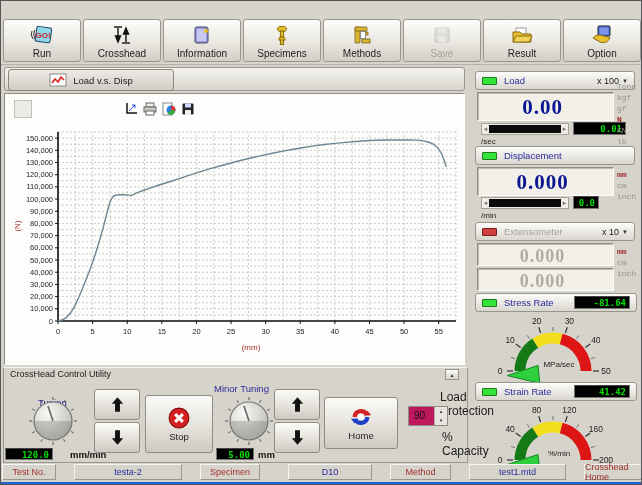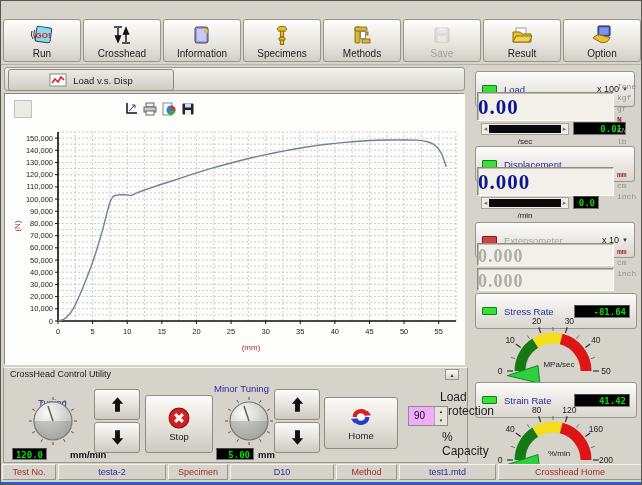--- a/index.html
+++ b/index.html
@@ -19,54 +19,54 @@
   .tbtn.disabled .ticon{opacity:.45;filter:grayscale(1);}
   
   .tabrow{position:absolute;left:3px;top:66px;width:461px;height:24px;background:linear-gradient(#f4f3ef,#d8d5cd);border:1px solid #9a978f;border-radius:3px;box-sizing:border-box;}
   .tab{position:absolute;left:3px;top:1px;width:164px;height:20px;border:1px solid #8a877f;border-radius:3px;background:linear-gradient(#eceae4,#cfccc4);display:flex;align-items:center;justify-content:center;gap:6px;font-size:9.5px;color:#222;}
   
   .chartpanel{position:absolute;left:3px;top:92px;width:461px;height:272px;background:#fdfdfb;border:1px solid #8f8c84;border-right-color:#fff;border-bottom-color:#fff;box-sizing:border-box;}
   .cp-sq{position:absolute;left:9px;top:6px;width:18px;height:18px;border:1px solid #c3c0b8;background:#eceae4;padding:0;}
   .charttools{position:absolute;left:118px;top:7px;display:flex;gap:4px;}
   .ctool{width:15px;height:15px;border:none;background:transparent;padding:0;display:flex;align-items:center;justify-content:center;}
   
-  .gheader{position:absolute;height:19px;border:1px solid #98958d;border-radius:3px;background:linear-gradient(#fcfcfa,#d9d6ce);display:flex;align-items:center;padding:17px 6px;box-sizing:border-box;gap:7px;}
+  .gheader{position:absolute;height:19px;border:1px solid #98958d;border-radius:3px;background:linear-gradient(#fcfcfa,#d9d6ce);display:flex;align-items:center;padding:8px 6px;box-sizing:border-box;gap:7px;}
   .led{width:13px;height:6px;border-radius:1px;border:1px solid #555;}
   .led.green{background:#35e23a;border-color:#1a7a1a;}
   .led.red{background:#d04040;border-color:#7a1a1a;}
   .glabel{font-size:9.5px;color:#2b2b9b;}
   .glabel.dis{color:#a3a099;}
   .grange{margin-left:auto;font-size:9px;color:#222;display:flex;align-items:center;gap:3px;}
   .caret{font-size:6px;color:#333;}
-  .bigdisp{position:absolute;height:29px;background:#f2f0e9;border:1px solid #8f8c84;border-right-color:#fdfdf9;border-bottom-color:#fdfdf9;box-shadow:inset 1px 1px 0 #bdbab2;font-family:"Liberation Serif",serif;font-weight:bold;font-size:21px;color:#0b1690;text-align:left;padding:2px 6px 0 0;box-sizing:border-box;letter-spacing:1px;}
+  .bigdisp{position:absolute;height:29px;background:#f2f0e9;border:1px solid #8f8c84;border-right-color:#fdfdf9;border-bottom-color:#fdfdf9;box-shadow:inset 1px 1px 0 #bdbab2;font-family:"Liberation Serif",serif;font-weight:bold;font-size:21px;color:#0b1690;text-align:center;padding:2px 6px 0 0;box-sizing:border-box;letter-spacing:1px;}
   .bigdisp.dis{color:#adada5;}
   .bigdisp.small{height:23px;font-size:18px;}
   .digital{position:absolute;background:#000;border:1px solid #777;border-top-color:#444;color:#00e000;font-family:"DejaVu Sans Mono",monospace;font-weight:bold;font-size:9px;text-align:right;padding:1px 3px 0 0;box-sizing:border-box;}
   .slider{position:absolute;height:12px;display:flex;align-items:center;background:#efede6;border:1px solid #a5a29a;box-sizing:border-box;}
   .sl-arrow{font-size:7px;color:#777;line-height:10px;width:7px;text-align:center;}
   .sl-bar{flex:1;height:8px;background:#0a0a0a;}
-  .ratelabel{position:absolute;font-size:8px;color:#222;text-align:center;}
+  .ratelabel{position:absolute;font-size:8px;color:#222;text-align:left;}
   .unitcol{position:absolute;font-family:Liberation Mono, monospace;font-size:8px;color:#93938c;line-height:11px;list-style:none;margin:0;padding:0;}
   .unitcol li.active{color:#a03030;font-weight:bold;}
   .gaugebox{position:absolute;overflow:visible;}
   
   .chpanel{position:absolute;left:2px;top:366px;width:465px;height:96px;background:#d6d3cb;border:1px solid #9a978f;border-top-color:#f5f4f0;box-sizing:border-box;}
   .chtitle{position:absolute;left:6px;top:1px;font-size:9px;color:#1c1c1c;}
   .chcollapse{position:absolute;right:8px;top:1px;width:14px;height:11px;border:1px solid #98958d;background:linear-gradient(#fbfbf9,#d6d3cb);font-size:5px;line-height:8px;padding:0;color:#333;}
   .bluelabel{position:absolute;font-size:9.5px;color:#2b2b9b;}
   .ctrlbtn{position:absolute;border:1px solid #8f8c84;border-radius:3px;background:linear-gradient(#fbfbf9,#e6e4dd 50%,#cdcac2);display:flex;flex-direction:column;align-items:center;justify-content:center;gap:2px;padding:0;}
   .ctrlbtn .blabel{font-size:9.5px;color:#1c1c1c;}
   .unitlabel{position:absolute;font-size:9.5px;font-weight:bold;color:#111;}
   .lp-label{position:absolute;font-size:12px;color:#1c1c1c;padding-left:40px;}
-  .spinbox{position:absolute;width:40px;height:20px;background:#f0abfc;border:1px solid #8f8c84;display:flex;box-sizing:border-box;}
+  .spinbox{position:absolute;width:40px;height:20px;background:#be185d;border:1px solid #8f8c84;display:flex;box-sizing:border-box;}
   .spinval{flex:1;font-size:10px;color:#111;padding:3px 0 0 5px;}
   .spincol{width:12px;display:flex;flex-direction:column;border-left:1px solid #aaa;}
   .spincol button{flex:1;font-size:4.5px;line-height:4px;padding:0;border:none;background:#e6e4dd;color:#333;}
   
-  .statusbar{position:absolute;left:0;top:463px;width:642px;height:17px;display:flex;gap:2px;padding:0 1px;box-sizing:border-box;}
+  .statusbar{position:absolute;left:0;top:463px;width:642px;height:17px;display:flex;gap:18px;padding:0 1px;box-sizing:border-box;}
   .scell{height:16px;border:1px solid #98958d;border-top-color:#f5f4f0;border-left-color:#f5f4f0;background:#d6d3cb;font-size:9px;display:flex;align-items:center;justify-content:center;box-sizing:border-box;}
   .scell.label{color:#a03030;}
   .scell.value{color:#2b2b9b;}
   .bluestrip{position:absolute;left:0;top:481px;width:642px;height:4px;background:#1e62d6;}
   svg{display:block;}
 </style>
 </head>
 <body>
 
 <div class="win">
@@ -469,21 +469,21 @@
         <line x1="39.5" y1="8.813466520526788" x2="41" y2="6.215390309173472" stroke="#555" stroke-width="1"></line>
         <line x1="47.186533479473205" y1="16.499999999999993" x2="49.78460969082652" y2="14.99999999999999" stroke="#555" stroke-width="1"></line>
         <radialGradient id="knob1-g" cx="35%" cy="30%" r="80%">
           <stop offset="0%" stop-color="#fafaf8"></stop>
           <stop offset="100%" stop-color="#b9b9b2"></stop>
         </radialGradient>
         <circle cx="29" cy="27" r="19" fill="url(#knob1-g)" stroke="#777" stroke-width="1.2"></circle>
         <path d="M 10 27 A 19 19 0 0 0 48 27 z" fill="rgba(110,110,105,.30)"></path>
         <line x1="29" y1="27" x2="24" y2="12" stroke="#666" stroke-width="1.6"></line>
       </svg>
-    <div class="digital" style="left:8px;top:80px;width:35px;height:12px">120.0</div>
+    <div class="digital" style="left:1px;top:80px;width:48px;height:12px">120.0</div>
     <span class="unitlabel" style="left:66px;top:81px">mm/min</span>
 
     <button class="ctrlbtn" style="left:90px;top:21px;width:46px;height:31px">
         <svg width="13" height="17" viewBox="0 0 16 20">
           <polygon points="8,1 15,9 11,9 11,19 5,19 5,9 1,9" fill="#111"></polygon>
         </svg>
       </button>
     <button class="ctrlbtn" style="left:90px;top:54px;width:46px;height:31px">
         <svg width="13" height="17" viewBox="0 0 16 20">
           <polygon points="8,19 15,11 11,11 11,1 5,1 5,11 1,11" fill="#111"></polygon>
@@ -553,20 +553,20 @@
           <button>▼</button>
         </span>
     </div>
     <span class="lp-label" style="left:398px;top:62px">% Capacity</span>
   </div>
 
   <div class="statusbar" id="statusbar">
       <div class="scell label" style="width: 54px;">Test No.</div>
       <div class="scell value" style="width: 108px;">testa-2</div>
       <div class="scell label" style="width: 60px;">Specimen</div>
-      <div class="scell value" style="width: 104px;">D10</div>
+      <div class="scell value" style="width: 84px; margin-left: 10px;">D10</div>
       <div class="scell label" style="width: 61px;">Method</div>
       <div class="scell value" style="width: 97px;">test1.mtd</div>
       <div class="scell label" style="flex: 1 1 0%;">Crosshead Home</div>
     </div>
   <div class="bluestrip"></div>
 
 </div>
 
 </body></html>

